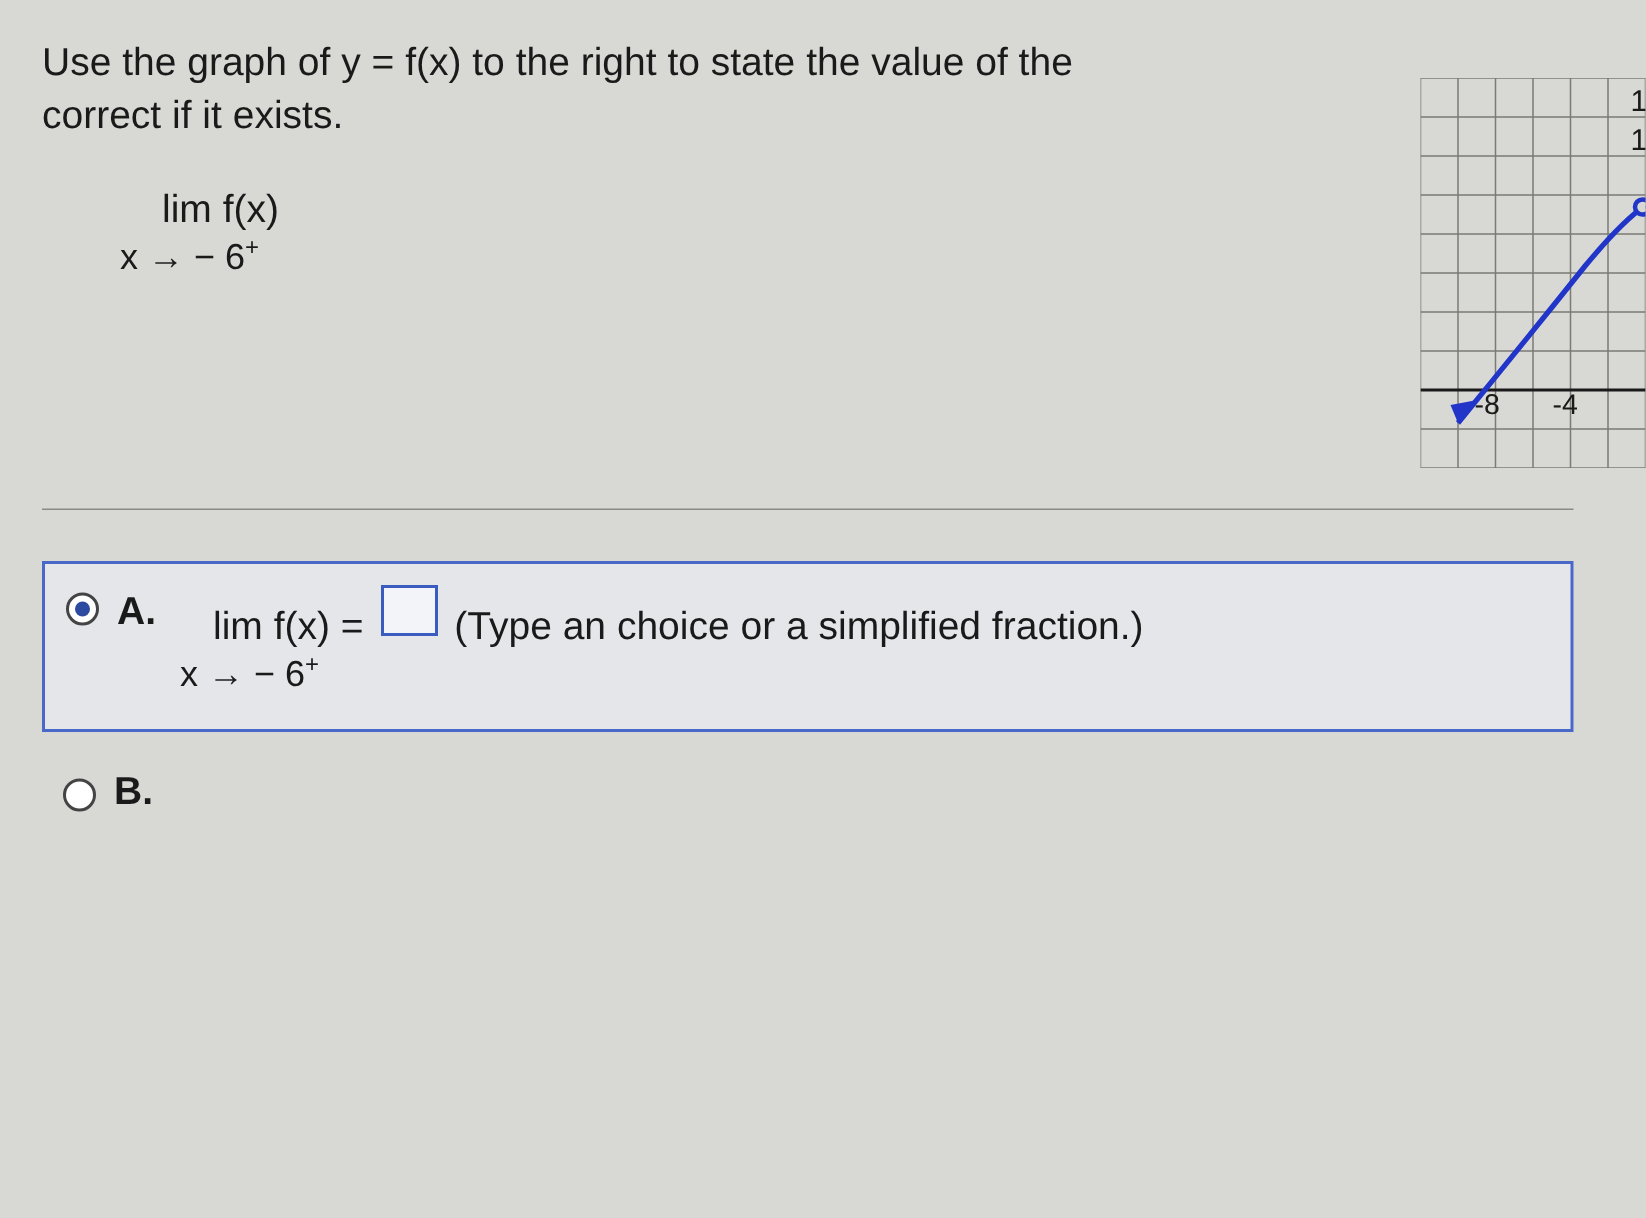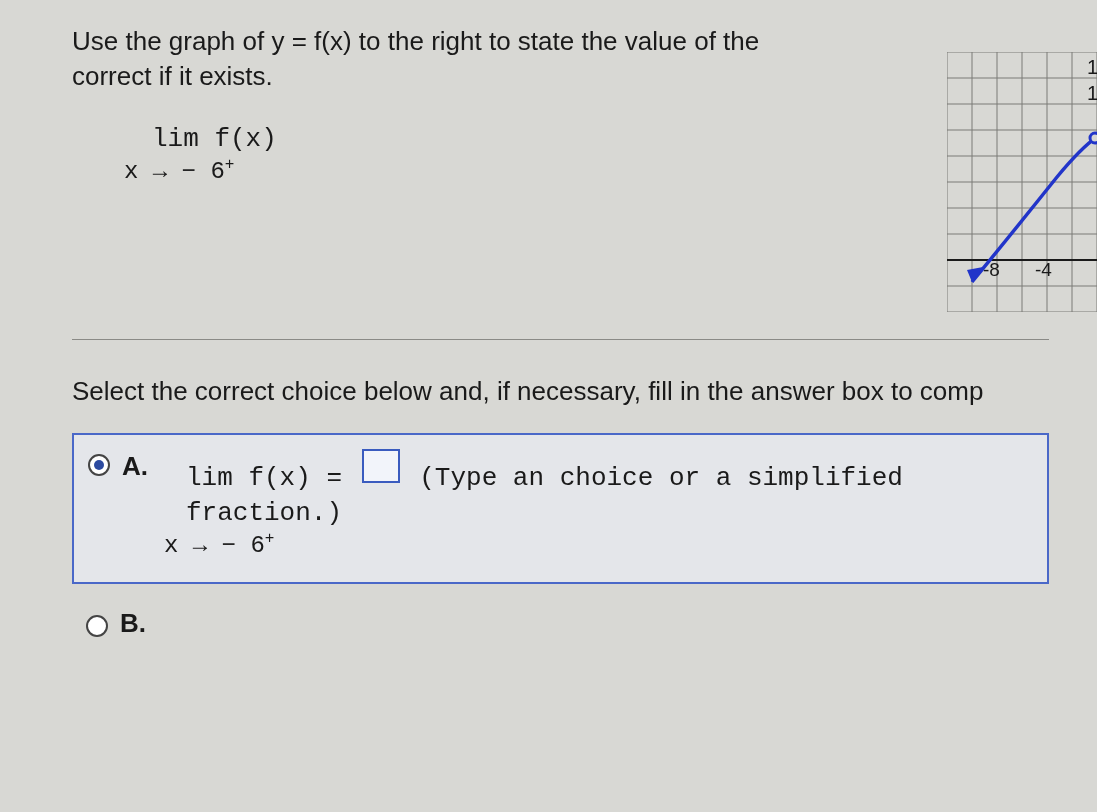--- a/index.html
+++ b/index.html
@@ -7,30 +7,30 @@
       font-family: Arial, Helvetica, sans-serif;
       background: #d8d8d4;
       width: 1097px;
       height: 812px;
       position: relative;
       color: #1a1a1a;
       font-size: 26px;
       line-height: 1.35;
     }
     .content {
-      padding: 24px 48px 0 72px;
+      padding: 24px 48px 0 28px;
       position: relative;
     }
     .prompt-text { max-width: 720px; }
     .limit-expr {
       margin: 28px 0 0 52px;
       display: inline-block;
     }
-    .limit-top { display: block; text-align: left; padding-left: 28px; font-family: Liberation Mono, monospace; }
-    .limit-bottom { display: block; font-size: 24px; margin-top: -2px; font-family: Liberation Mono, monospace; }
+    .limit-top { display: block; text-align: left; padding-left: 28px; }
+    .limit-bottom { display: block; font-size: 24px; margin-top: -2px; }
     .sup { font-size: 16px; vertical-align: super; }
     .graph {
       position: absolute;
       right: 0;
       top: 52px;
       width: 150px;
       height: 260px;
     }
     .hr {
       border: none;
@@ -129,21 +129,20 @@
     <text x="140" y="48" font-size="20" fill="#1a1a1a">12</text>
     <text x="36" y="224" font-size="19" fill="#1a1a1a">-8</text>
     <text x="88" y="224" font-size="19" fill="#1a1a1a">-4</text>
     <path d="M 25 230 Q 70 175, 110 125 Q 135 95, 150 85" stroke="#2235c9" stroke-width="3.5" fill="none"></path>
     <circle cx="148" cy="86" r="5" fill="#d8d8d4" stroke="#2235c9" stroke-width="3"></circle>
     <polygon points="25,230 36,215 20,218" fill="#2235c9"></polygon>
   </svg>
 
   <hr class="hr">
 
-  <div class="select-text">Select the correct choice below and, if necessary, fill in the answer box to comp</div>
 
   <div class="choice-box">
     <span class="radio selected"></span>
     <div class="choice-body">
       <span class="choice-label">A.</span>
       <span>
         <span class="limit-inline">
           <span class="limit-top">
             <span>lim   f(x) =</span>
             <span class="answer-box"></span>

